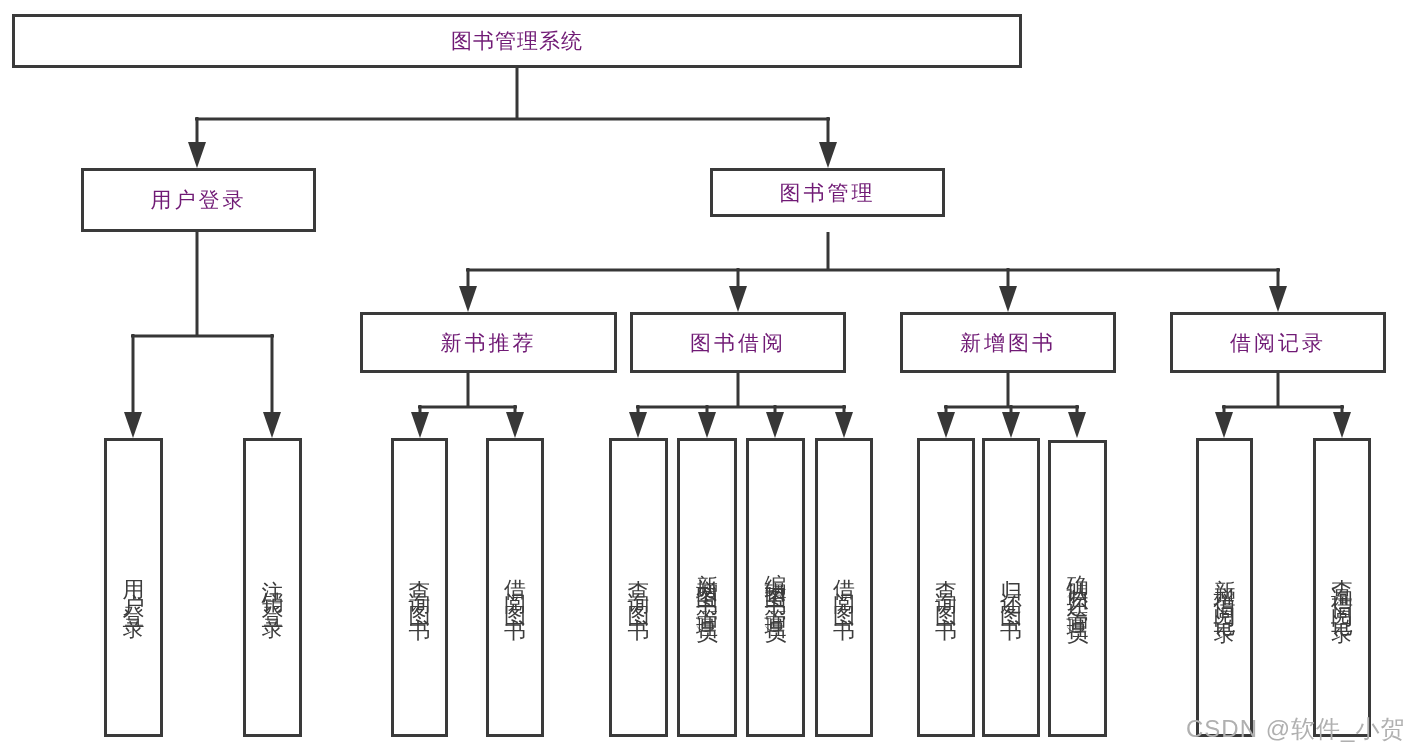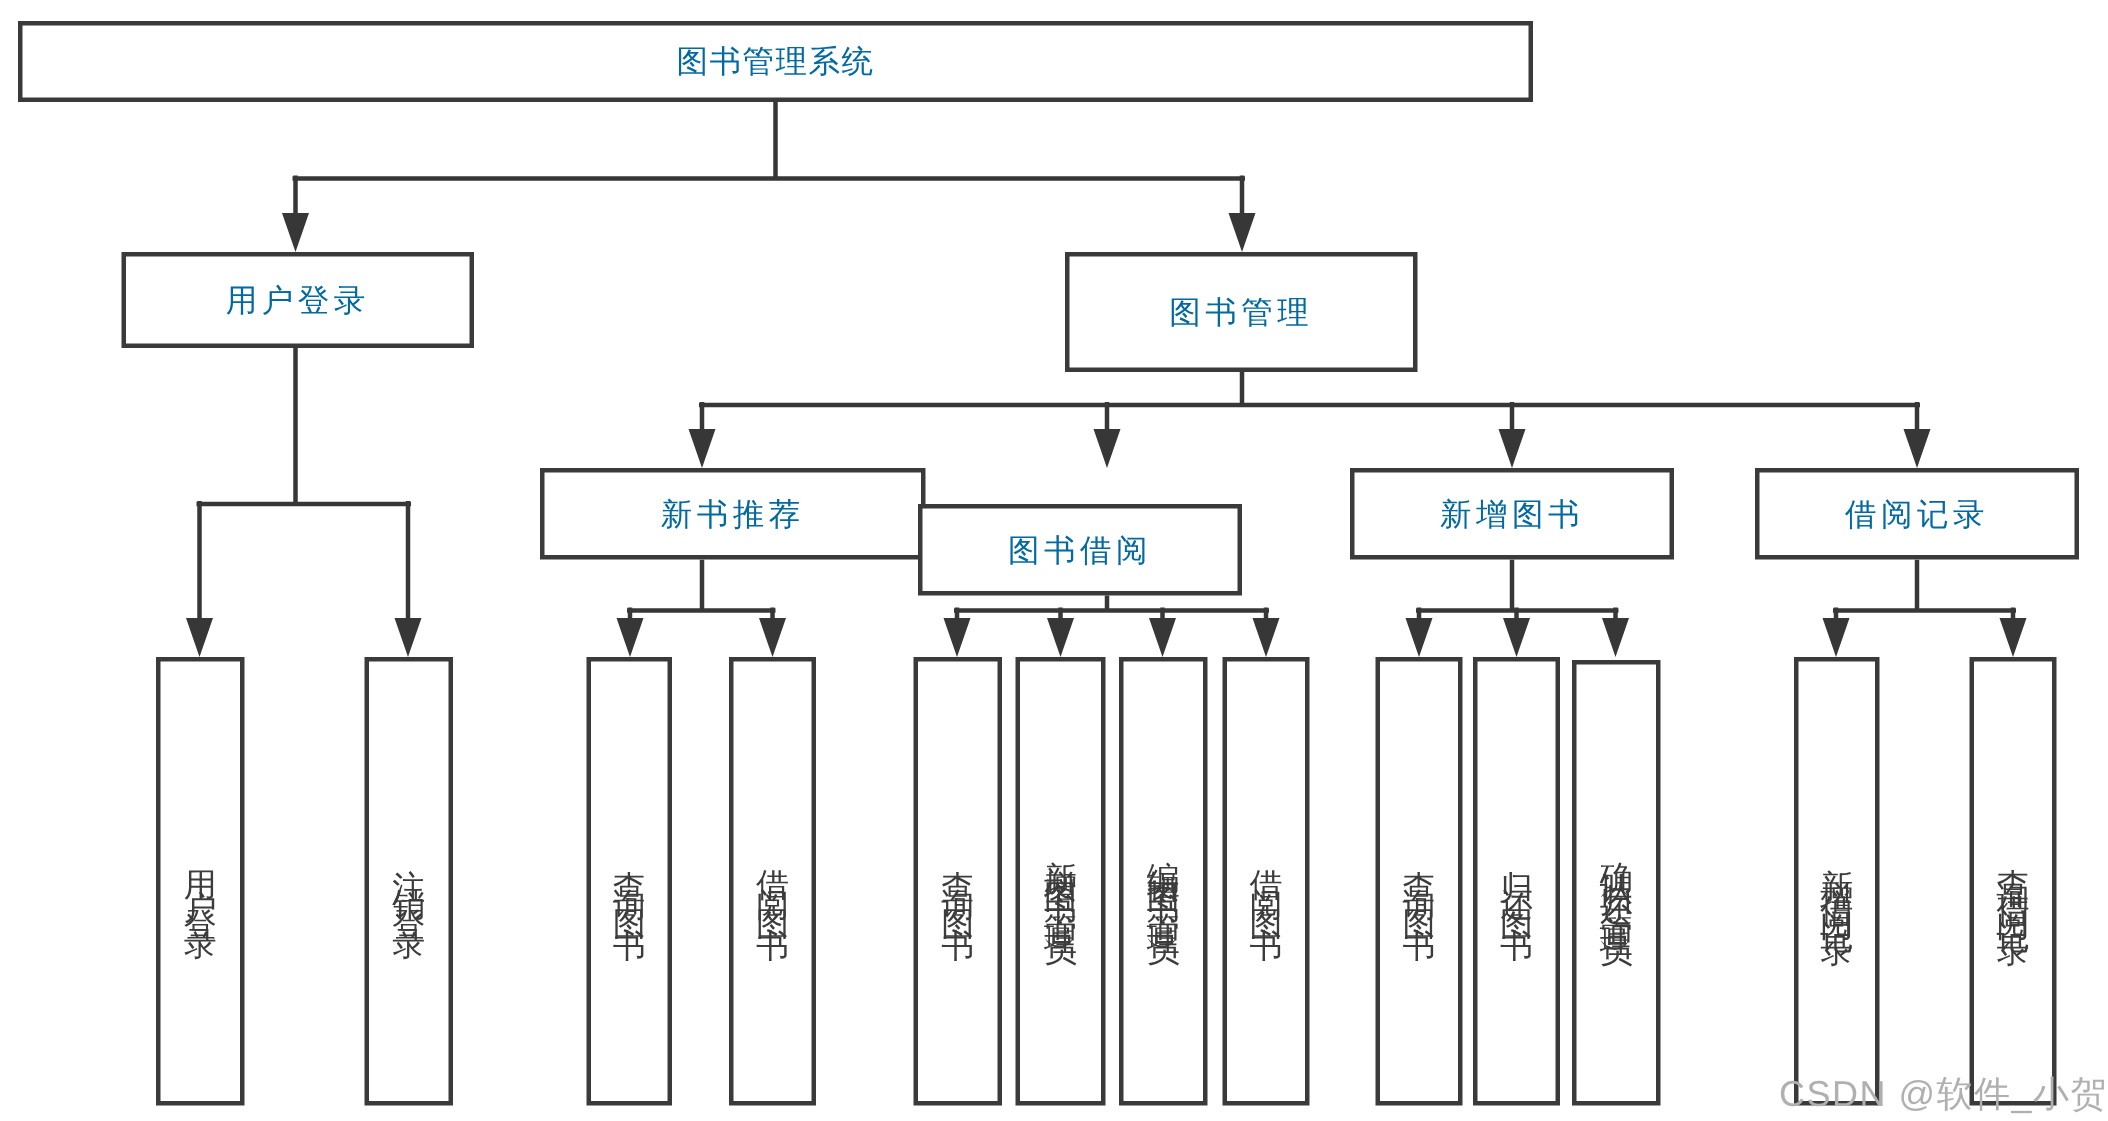--- a/index.html
+++ b/index.html
@@ -15,21 +15,21 @@
     position:absolute;
     box-sizing:border-box;
     border:3px solid #3a3a3a;
     background:#ffffff;
     display:flex;
     align-items:center;
     justify-content:center;
     z-index:2;
   }
   .hlabel{
-    color:#0369a1;
+    color:#701a75;
     font-size:21px;
     letter-spacing:3px;
     white-space:nowrap;
   }
   .root .hlabel{letter-spacing:1px;}
   .vtext{
     writing-mode:vertical-rl;
     color:#3c3c3c;
     font-size:22px;
     letter-spacing:13px;
@@ -129,28 +129,28 @@
     </g>
   </svg>
 
   <div class="box root" style="left:12px;top:14px;width:1010px;height:54px;">
     <span class="hlabel">图书管理系统</span>
   </div>
 
   <div class="box" style="left:81px;top:168px;width:235px;height:64px;">
     <span class="hlabel">用户登录</span>
   </div>
-  <div class="box" style="left:710px;top:168px;width:235px;height:80px;">
+  <div class="box" style="left:710px;top:168px;width:235px;height:49px;">
     <span class="hlabel">图书管理</span>
   </div>
 
   <div class="box" style="left:360px;top:312px;width:257px;height:61px;">
     <span class="hlabel">新书推荐</span>
   </div>
-  <div class="box" style="left:612px;top:312px;width:216px;height:61px;margin-top:24px;">
+  <div class="box" style="left:630px;top:312px;width:216px;height:61px;">
     <span class="hlabel">图书借阅</span>
   </div>
   <div class="box" style="left:900px;top:312px;width:216px;height:61px;">
     <span class="hlabel">新增图书</span>
   </div>
   <div class="box" style="left:1170px;top:312px;width:216px;height:61px;">
     <span class="hlabel">借阅记录</span>
   </div>
 
   <div class="box" style="left:104px;top:438px;width:59px;height:299px;">

